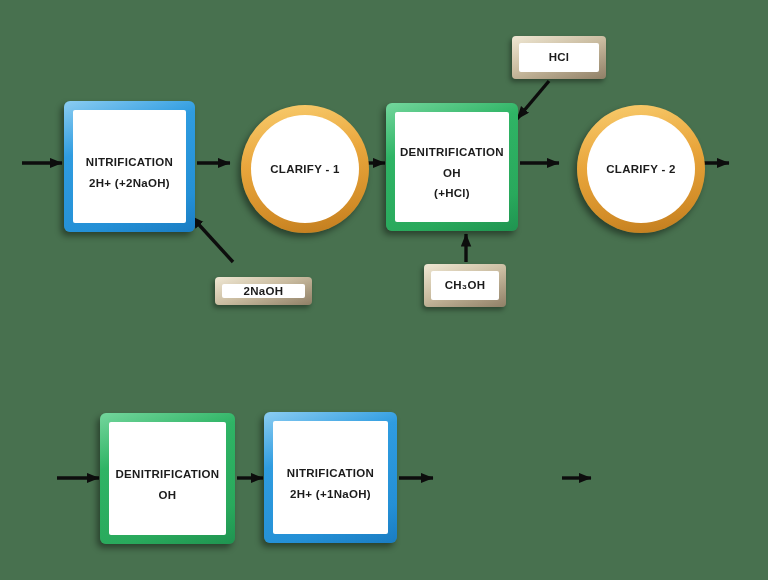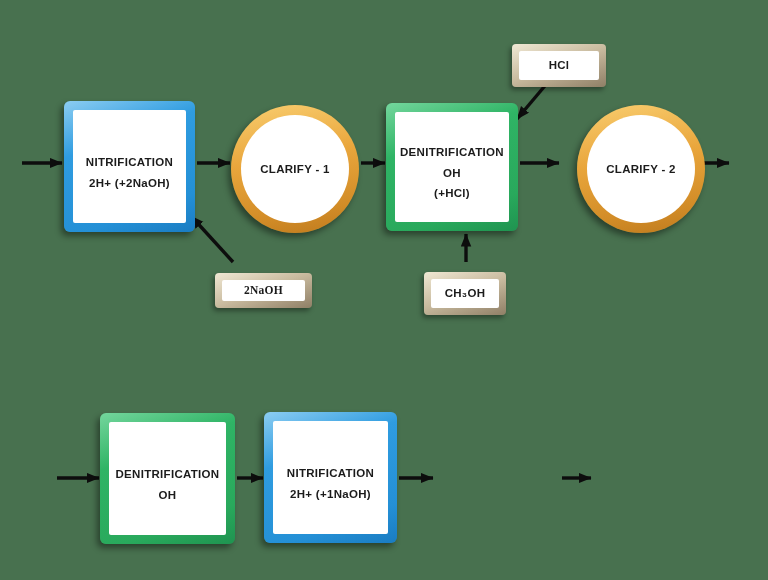--- a/index.html
+++ b/index.html
@@ -10,21 +10,21 @@
     background:var(--background,#48714F);
     overflow:hidden;
   }
   #arrow-layer{position:absolute;left:0;top:0;z-index:1;}
   .node{position:absolute;box-sizing:border-box;display:flex;z-index:2;}
   .square,.rect{
     border-radius:6px;
     box-shadow:-3px 4px 6px rgba(0,0,0,0.42);
   }
   .square{padding:9px;}
-  .rect{padding:7px;box-shadow:-2px 3px 5px rgba(0,0,0,0.38);border-radius:4px;margin-top:8px;}
+  .rect{padding:7px;box-shadow:-2px 3px 5px rgba(0,0,0,0.38);border-radius:4px;}
   .circle{
     border-radius:50%;
     padding:10px;
     box-shadow:-3px 4px 6px rgba(0,0,0,0.42);
   }
   .blue{background:linear-gradient(160deg,#8ccdf2 0%,var(--blue-border,#2F9CE0) 32%,#2490d6 78%,#1a7cc2 100%);}
   .green{background:linear-gradient(160deg,#74d69d 0%,var(--green-border,#2FB465) 32%,#29a95c 78%,#1f9350 100%);}
   .tan{background:linear-gradient(160deg,#F0E8D4 0%,var(--tan-border,#C9BB9F) 48%,#8F7F66 100%);}
   .orange{background:linear-gradient(170deg,#F9CD6F 0%,var(--orange-ring,#E9A63C) 42%,#D28C27 80%,#BE7A1E 100%);}
   .inner{
@@ -40,25 +40,25 @@
   .line{
     font-weight:bold;
     font-size:11.5px;
     line-height:20.5px;
     letter-spacing:0.3px;
     color:var(--label-text,#1b1b1b);
     white-space:nowrap;
   }
   
   #n-nitr1{left:64px;top:101px;width:131px;height:131px;}
-  #n-clar1{left:231px;top:105px;width:128px;height:128px;}
+  #n-clar1{left:241px;top:105px;width:128px;height:128px;}
   #n-denit1{left:386px;top:103px;width:132px;height:128px;}
   #n-clar2{left:577px;top:105px;width:128px;height:128px;}
   #n-hcl{left:512px;top:36px;width:94px;height:43px;}
-  #n-naoh{left:215px;top:265px;width:97px;height:35px;font-family:Liberation Serif, serif;}
+  #n-naoh{left:215px;top:277px;width:97px;height:28px;}
   #n-ch3oh{left:424px;top:264px;width:82px;height:43px;}
   #n-denit2{left:100px;top:413px;width:135px;height:131px;}
   #n-nitr2{left:264px;top:412px;width:133px;height:131px;}
   #n-clarifyer{left:434px;top:408px;width:128px;height:128px;}
 </style>
 </head>
 <body>
 
 <div id="canvas">
 

